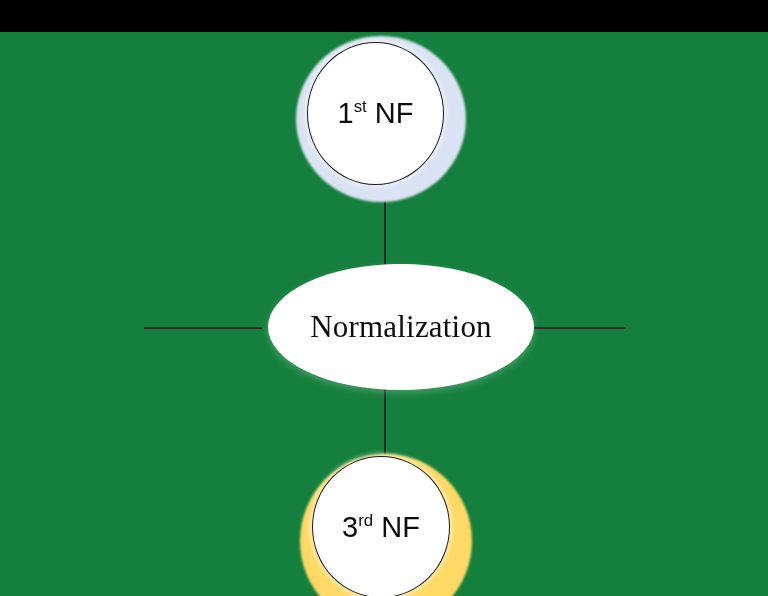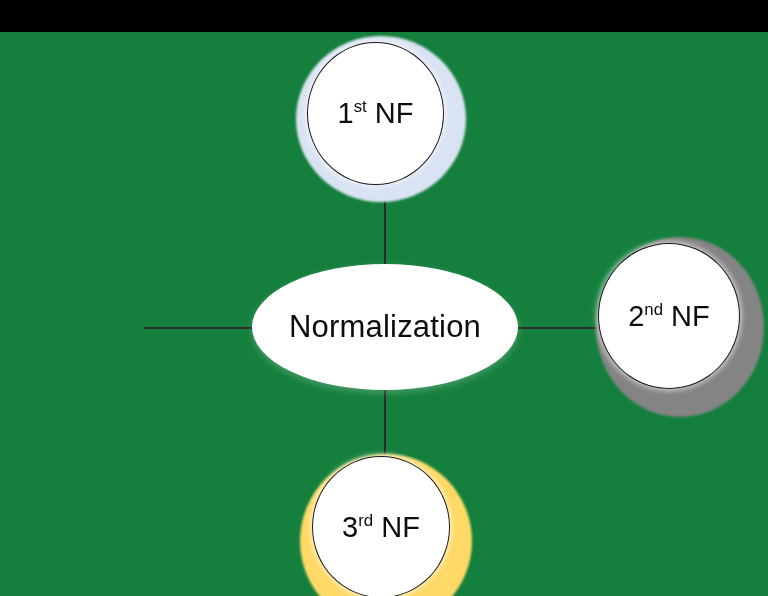--- a/index.html
+++ b/index.html
@@ -89,21 +89,21 @@
 
   #node-left   { left:  12px; top: 210px; width: 162px; height: 172px; }
   #node-left   .node-body { left: 14px; top: 8px; width: 132px; height: 138px; }
 
   #node-right  { left: 596px; top: 205px; width: 168px; height: 180px; }
   #node-right  .node-body { left: 2px; top: 6px; width: 140px; height: 144px; }
 
   #node-bottom { left: 300px; top: 422px; width: 172px; height: 174px; }
   #node-bottom .node-body { left: 12px; top: 2px; width: 136px; height: 140px; }
 
-  #hub { left: 252px; top: 232px; width: 266px; height: 126px; }
+  #hub { left: 268px; top: 232px; width: 266px; height: 126px; font-family: Liberation Serif, serif; }
 </style>
 </head>
 <body style="background: rgb(0, 0, 0);">
 
 <div id="canvas" style="background: #15803d; margin-top: 32px;">
 
   <div class="connector vertical" style="left: 384px; top: 164px; height: 74px; background: rgb(43, 43, 43);"></div>
 
   <div class="connector vertical" style="left: 384px; top: 352px; height: 78px; background: rgb(43, 43, 43);"></div>
 
@@ -114,28 +114,20 @@
   <div class="node" id="node-top">
     <div class="node-ring" style="background: rgb(218, 227, 243);"></div>
     <div class="node-body" style="background: rgb(255, 255, 255);">
       <span class="node-label" style="color: rgb(13, 13, 13);">
         <span>1</span><sup>st</sup><span> NF</span>
       </span>
     </div>
   </div>
 
 
-  <div class="node" id="node-right">
-    <div class="node-ring" style="background: rgb(132, 132, 132);"></div>
-    <div class="node-body" style="background: rgb(255, 255, 255);">
-      <span class="node-label" style="color: rgb(13, 13, 13);">
-        <span>2</span><sup>nd</sup><span> NF</span>
-      </span>
-    </div>
-  </div>
 
   <div class="node" id="node-bottom">
     <div class="node-ring" style="background: rgb(255, 217, 102);"></div>
     <div class="node-body" style="background: rgb(255, 255, 255);">
       <span class="node-label" style="color: rgb(13, 13, 13);">
         <span>3</span><sup>rd</sup><span> NF</span>
       </span>
     </div>
   </div>
 

